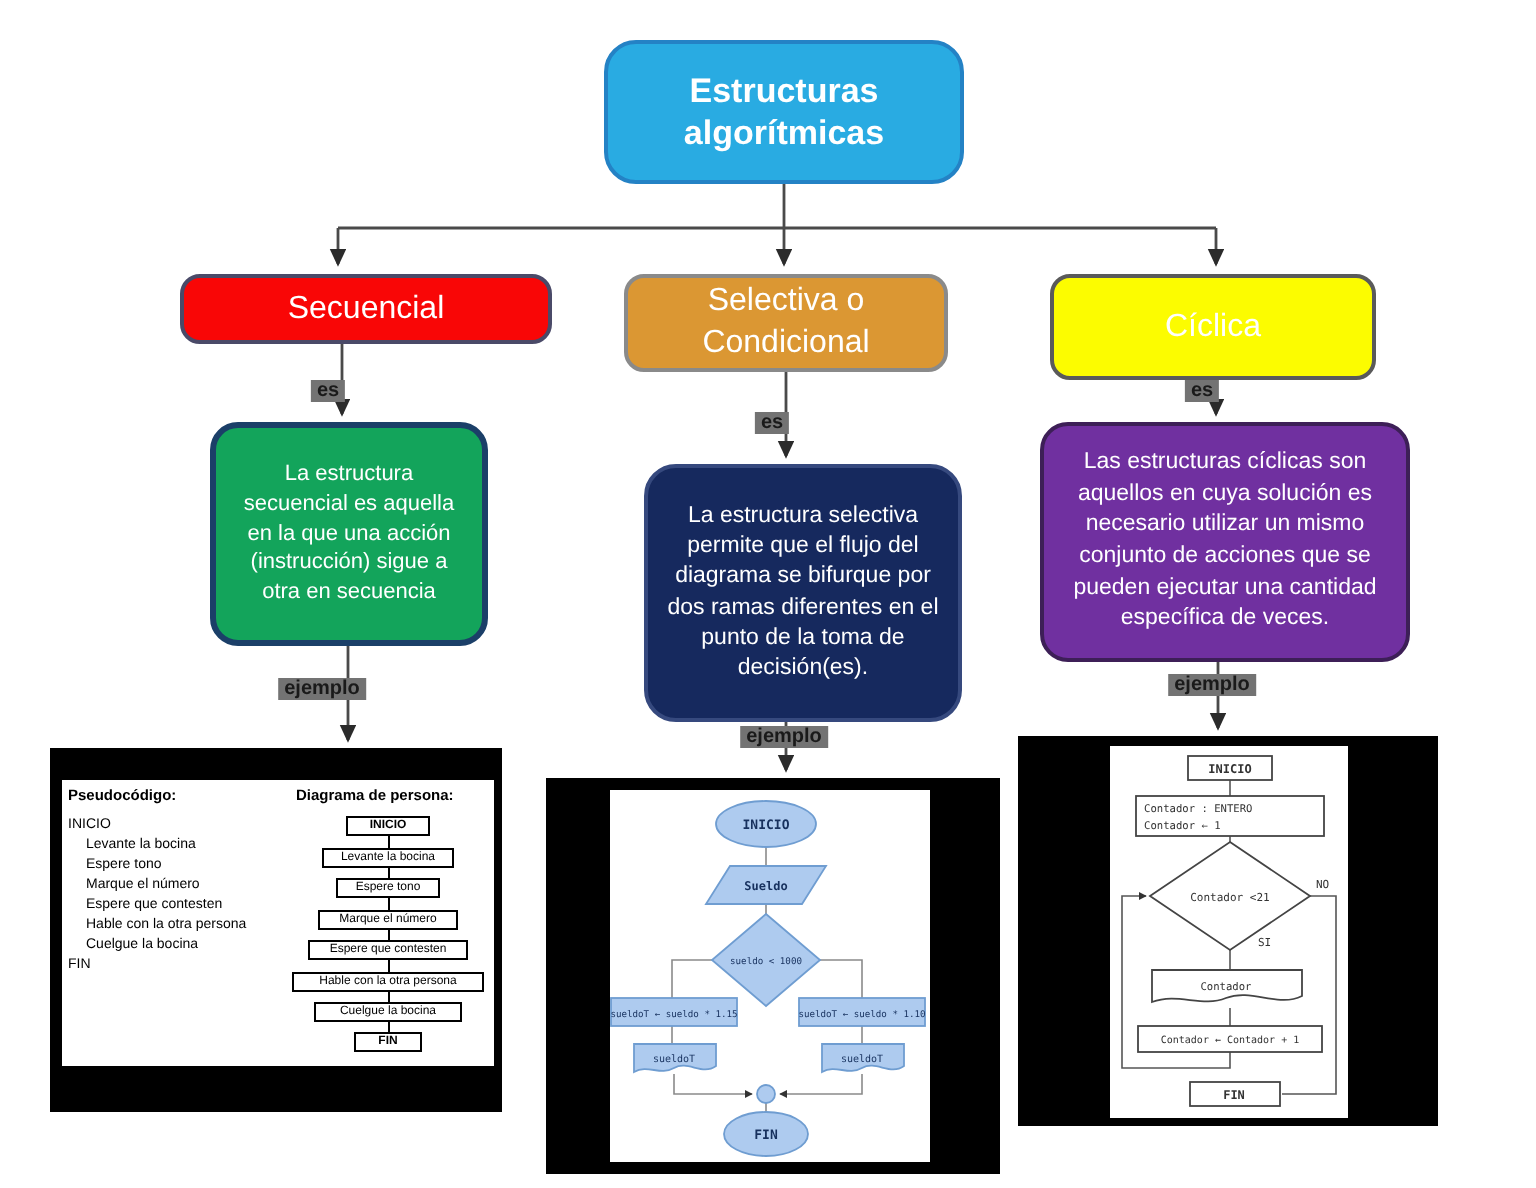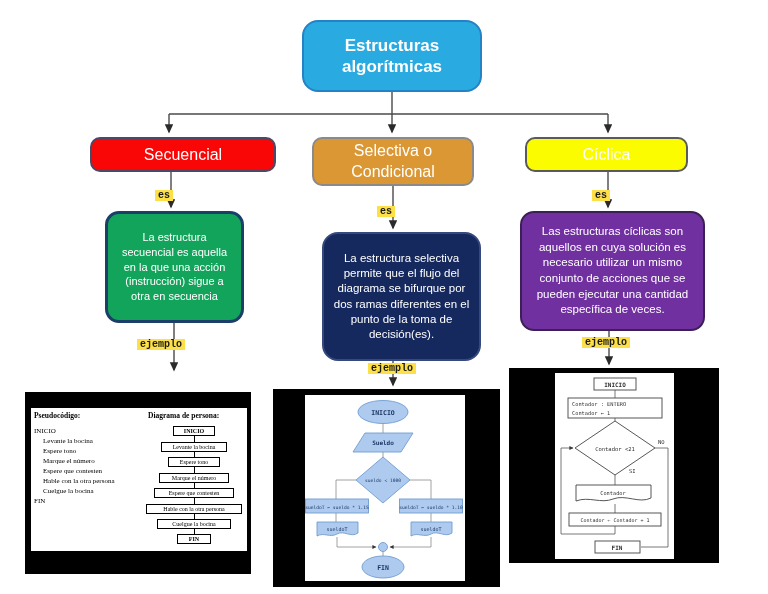--- a/index.html
+++ b/index.html
@@ -8,30 +8,30 @@
   svg{position:absolute;left:0;top:0;}
   .overlay{width:768px;height:594px;z-index:1;}
   .node{position:absolute;display:flex;align-items:center;justify-content:center;
         text-align:center;color:#fff;z-index:2;box-sizing:border-box;}
   .root{left:290px;top:20px;width:180px;height:72px;background:#29abe2;border:2px solid #2482c5;
         border-radius:16px;font-size:17px;font-weight:bold;line-height:1.25;}
   .b-red{left:78px;top:137px;width:186px;height:35px;background:#f90606;border:2px solid #4a4a68;
         border-radius:10px;font-size:16px;}
   .b-orange{left:300px;top:137px;width:162px;height:49px;background:#db9733;border:2px solid #8a8a8a;
         border-radius:10px;font-size:16px;line-height:1.3;padding:0 18px;}
-  .b-yellow{left:513px;top:137px;width:163px;height:35px;background:#fcfc00;border:2px solid #5a5a5a;
+  .b-yellow{left:513px;top:137px;width:163px;height:53px;background:#fcfc00;border:2px solid #5a5a5a;
         border-radius:10px;font-size:16px;color:#fefefe;}
   .d-green{left:93px;top:211px;width:139px;height:112px;background:#13a45b;border:3px solid #1b3f68;
         border-radius:14px;font-size:11px;line-height:1.36;padding:4px 7px;}
   .d-navy{left:310px;top:232px;width:159px;height:129px;background:#16295e;border:2px solid #36497e;
         border-radius:16px;font-size:11.5px;line-height:1.32;padding:4px 8px;}
   .d-purple{left:508px;top:211px;width:185px;height:120px;background:#7030a0;border:2px solid #3d1f57;
         border-radius:14px;font-size:11.5px;line-height:1.35;padding:20px 8px;}
-  .edge-label{position:absolute;z-index:3;transform:translateX(-50%);background:#fde047;
-        padding:0 3px;font-size:10px;font-weight:600;color:#1a1a1a;font-family:Liberation Mono, monospace;}
+  .edge-label{position:absolute;z-index:3;transform:translateX(-50%);background:#737373;
+        padding:0 3px;font-size:10px;font-weight:600;color:#1a1a1a;}
   .imgframe{position:absolute;background:#000;z-index:2;}
   .panel{position:absolute;background:#fff;}
   
   .ps-title{position:absolute;left:3px;top:3px;font-size:7.5px;font-weight:bold;color:#000;}
   .ps-line{position:absolute;left:3px;font-size:7px;color:#000;white-space:nowrap;}
   .ps-ind{left:12px;}
   .df-title{position:absolute;left:117px;top:3px;font-size:7.5px;font-weight:bold;color:#000;}
   .flow-vline{position:absolute;left:163px;top:18px;width:1px;height:113px;background:#000;}
   .flow-box{position:absolute;height:10px;background:#fff;border:1px solid #000;box-sizing:border-box;
         font-size:6px;color:#000;display:flex;align-items:center;justify-content:center;white-space:nowrap;}
@@ -74,21 +74,21 @@
   <div class="edge-label" style="left:589px;top:190px;">es</div>
 
   <div class="node d-navy">La estructura selectiva permite que el flujo del diagrama se bifurque por dos ramas diferentes en el punto de la toma de decisión(es).</div>
   <div class="node d-green">La estructura secuencial es aquella en la que una acción (instrucción) sigue a otra en secuencia</div>
   <div class="node d-purple">Las estructuras cíclicas son aquellos en cuya solución es necesario utilizar un mismo conjunto de acciones que se pueden ejecutar una cantidad específica de veces.</div>
 
   <div class="edge-label" style="left:149px;top:339px;">ejemplo</div>
   <div class="edge-label" style="left:380px;top:363px;">ejemplo</div>
   <div class="edge-label" style="left:594px;top:337px;">ejemplo</div>
 
-  <div class="imgframe" style="left:13px;top:392px;width:226px;height:182px;font-family:Liberation Serif, serif;">
+  <div class="imgframe" style="left:13px;top:374px;width:226px;height:182px;">
     <div class="panel" style="left:6px;top:16px;width:216px;height:143px;">
       <div class="ps-title">Pseudocódigo:</div>
       <div class="ps-line" style="top:19px;">INICIO</div>
       <div class="ps-line ps-ind" style="top:29px;">Levante la bocina</div>
       <div class="ps-line ps-ind" style="top:39px;">Espere tono</div>
       <div class="ps-line ps-ind" style="top:49px;">Marque el número</div>
       <div class="ps-line ps-ind" style="top:59px;">Espere que contesten</div>
       <div class="ps-line ps-ind" style="top:69px;">Hable con la otra persona</div>
       <div class="ps-line ps-ind" style="top:79px;">Cuelgue la bocina</div>
       <div class="ps-line" style="top:89px;">FIN</div>

